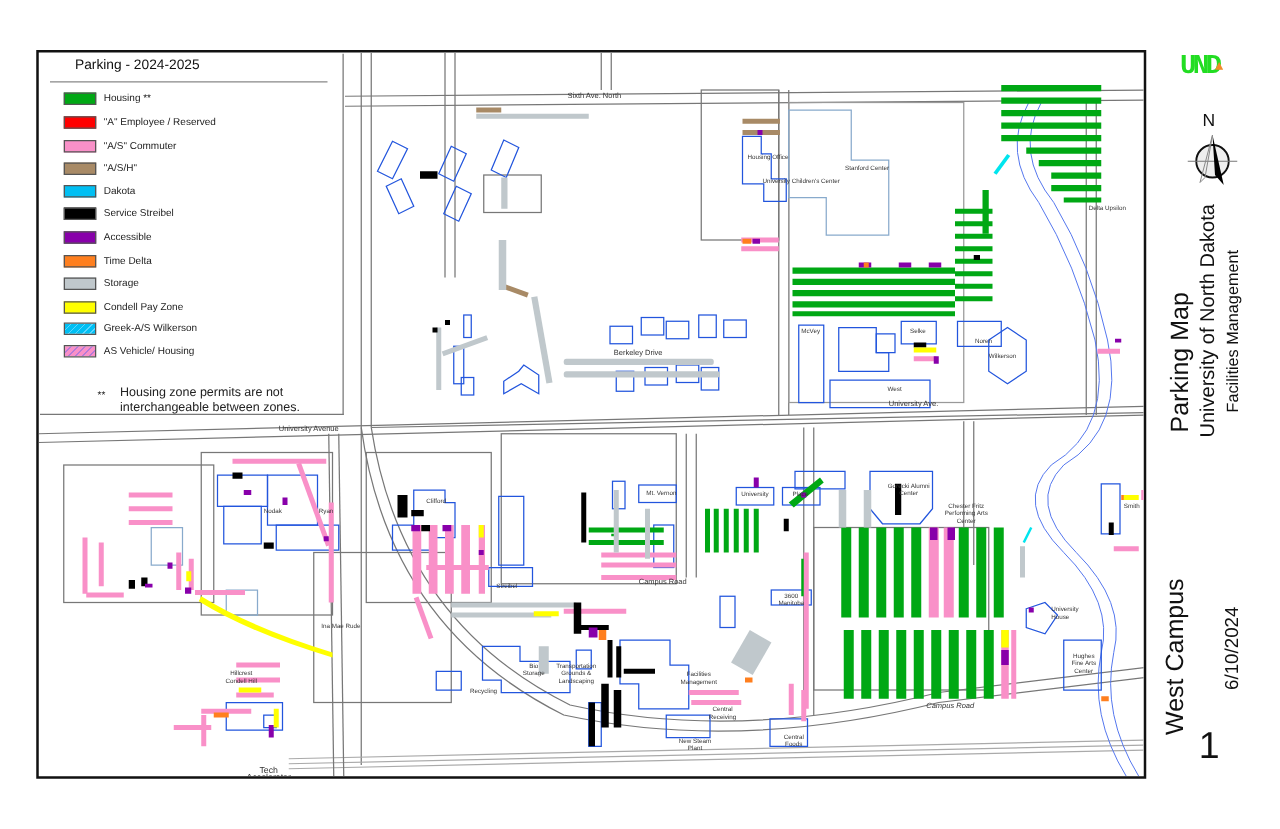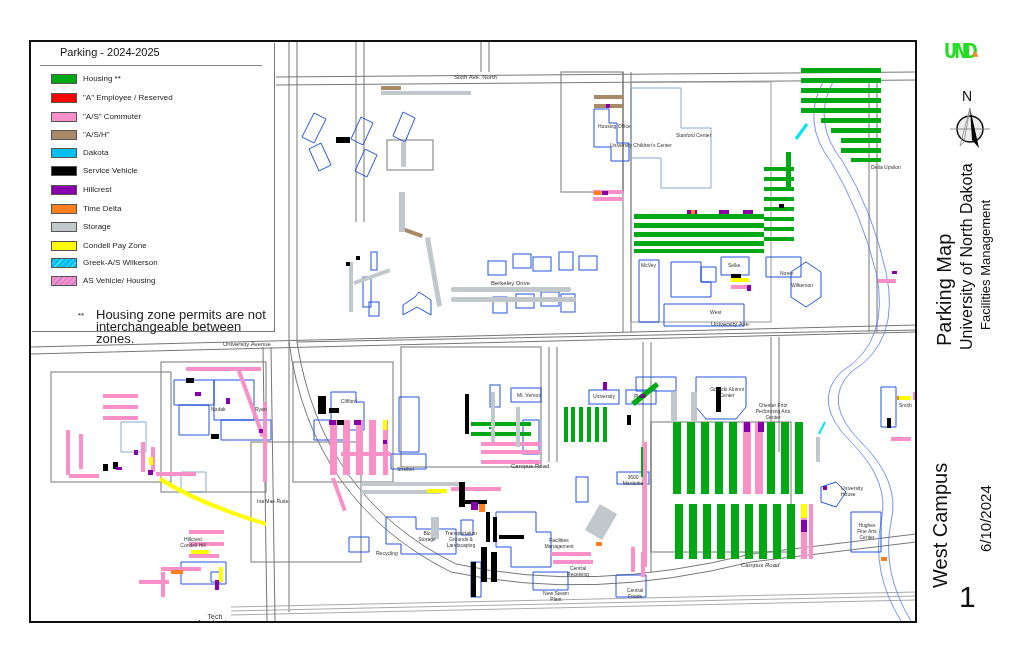--- a/index.html
+++ b/index.html
@@ -10,21 +10,21 @@
   
   #legend{position:absolute;left:1px;top:1px;width:243px;height:289px;background:#fff;border-right:1px solid #777;border-bottom:1px solid #777;z-index:5}
   #legend .title{position:absolute;left:28px;top:3px;font-size:11px;color:#111}
   #legend .rule{position:absolute;left:8px;top:22px;width:222px;height:1px;background:#888}
   .lg-item{position:absolute;left:19px;height:12px;display:flex;align-items:flex-start}
   .lg-swatch{width:26px;height:10px;border:1px solid #555;margin-right:6px}
   .lg-label{font-size:8px;color:#222;white-space:nowrap}
   .hatch-blue{background:repeating-linear-gradient(135deg,#00bff3 0 3px,#5ad6ff 3px 4px)}
   .hatch-pink{background:repeating-linear-gradient(135deg,#f990c8 0 3px,#b57ad8 3px 4px)}
   #legend .note-star{position:absolute;left:46px;top:268px;font-size:8px;color:#222}
-  #legend .note{position:absolute;left:64px;top:266px;font-size:13px;line-height:12px;color:#222;width:170px}
+  #legend .note{position:absolute;left:64px;top:266px;font-size:10px;line-height:12px;color:#222;width:170px}
   
   #side{position:absolute;left:919px;top:40px;width:105px;height:583px}
   #logo{position:absolute;left:25px;top:0;font-family:Liberation Mono, monospace;font-weight:bold;font-size:22px;letter-spacing:-3px;color:#22dd22}
   #logo .flame{color:#f08a2a;font-size:11px;position:absolute;left:28px;top:8px}
   #north-lbl{position:absolute;left:43px;top:48px;font-size:14px;color:#111}
   #compass{position:absolute;left:31px;top:64px;width:40px;height:46px}
   .vtext{position:absolute;transform-origin:left top;transform:rotate(-90deg);white-space:nowrap;color:#111}
   #t-parking{left:14px;top:306px;font-size:20px}
   #t-und{left:39px;top:310px;font-size:16px}
   #t-fm{left:59px;top:290px;font-size:13px}
@@ -450,25 +450,25 @@
       <div class="lg-item" style="top:87px">
         <span class="lg-swatch" style="background:#a88a66"></span>
         <span class="lg-label">"A/S/H"</span>
         </div>
       <div class="lg-item" style="top:105px">
         <span class="lg-swatch" style="background:#00bff3"></span>
         <span class="lg-label">Dakota</span>
         </div>
       <div class="lg-item" style="top:123px">
         <span class="lg-swatch" style="background:#000"></span>
-        <span class="lg-label">Service Vehicle</span>
+        <span class="lg-label">Service Streibel</span>
         </div>
       <div class="lg-item" style="top:142px">
         <span class="lg-swatch" style="background:#8800aa"></span>
-        <span class="lg-label">Hillcrest</span>
+        <span class="lg-label">Accessible</span>
         </div>
       <div class="lg-item" style="top:161px">
         <span class="lg-swatch" style="background:#ff7f1e"></span>
         <span class="lg-label">Time Delta</span>
         </div>
       <div class="lg-item" style="top:179px">
         <span class="lg-swatch" style="background:#c0c8cc"></span>
         <span class="lg-label">Storage</span>
         </div>
       <div class="lg-item" style="top:198px">

